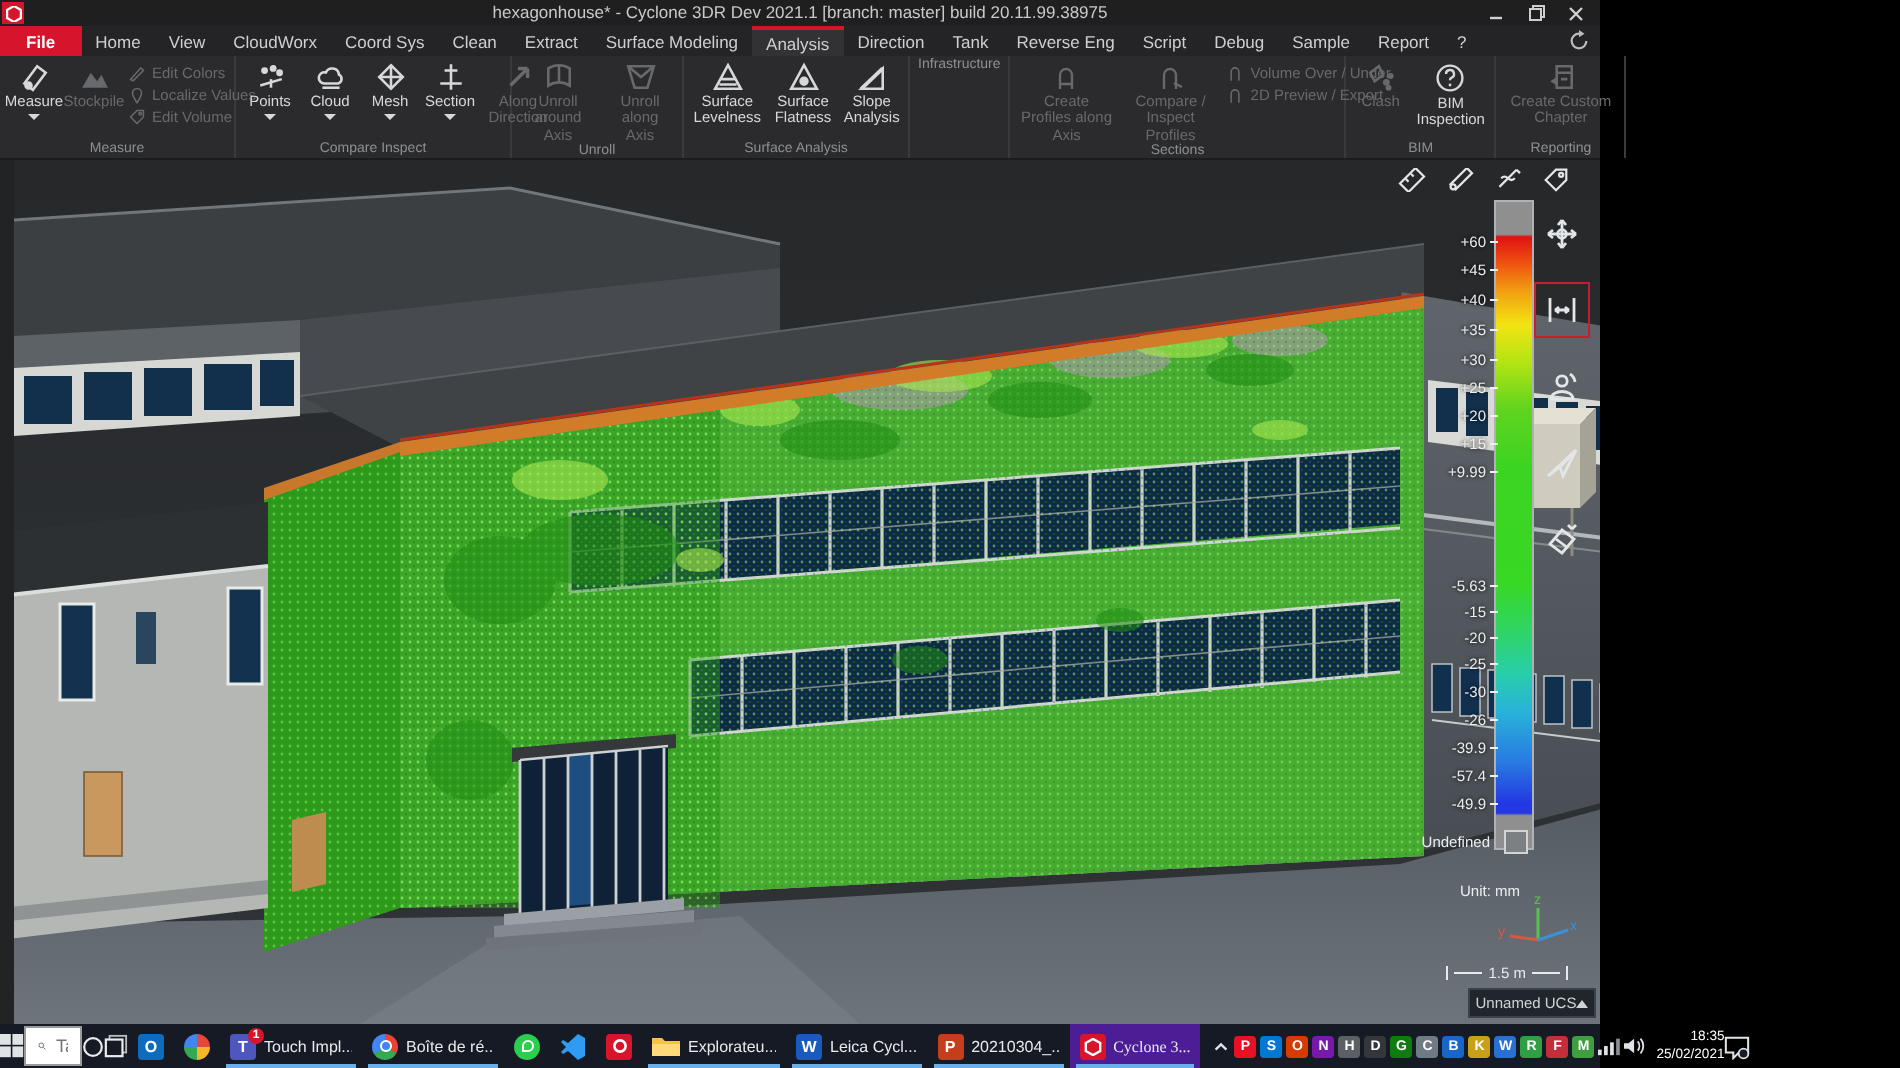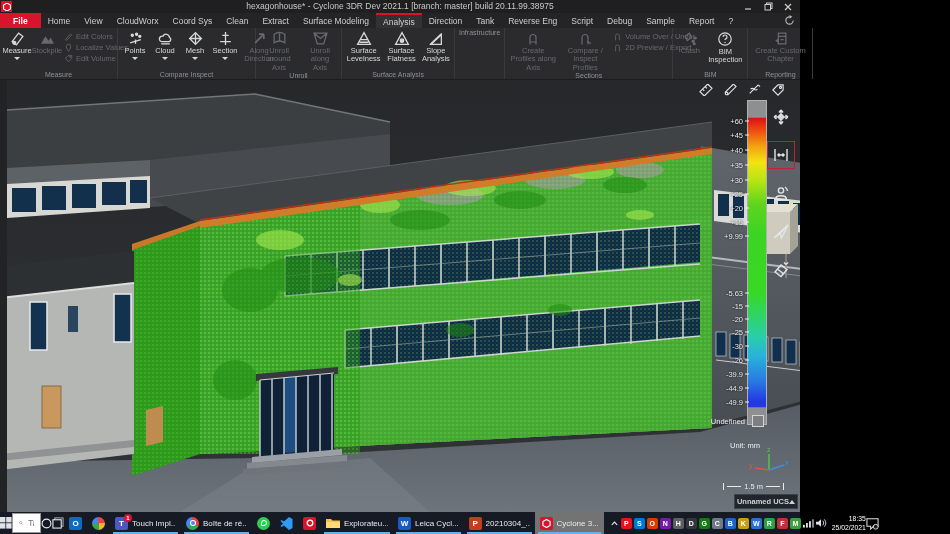--- a/index.html
+++ b/index.html
@@ -56,32 +56,32 @@
   .cb-label { position:absolute; right:51px; transform:translateY(-50%); display:flex; align-items:center; gap:2px; font-size:7.5px; color:#eceef0; text-shadow:0 0 2px #000; }
   .cb-tick { width:4px; height:1px; background:#eceef0; }
   .cb-undef { position:absolute; top:341px; right:55px; transform:translateY(-50%); font-size:7.5px; color:#eceef0; }
   .cb-undef-box { position:absolute; top:335px; right:36px; width:12px; height:12px; background:#7c8083; border:1px solid #d2d4d6; }
   .cb-unit { position:absolute; top:361px; right:40px; font-size:7.5px; color:#eceef0; }
 
   .axis-triad { position:absolute; top:366px; right:10px; }
   .scalebar { position:absolute; top:402px; right:16px; display:flex; align-items:center; gap:3px; font-size:7.5px; color:#e8eaec; }
   .sb-end { width:1px; height:7px; background:#e8eaec; }
   .sb-line { width:14px; height:1px; background:#e8eaec; }
-  .ucs-btn { position:absolute; top:414px; right:2px; width:64px; height:15px; background:#20262c; border:1px solid #3a434b; display:flex; align-items:center; justify-content:center; gap:0; font-size:7.5px; color:#cfd3d6;font-weight:bold; }
+  .ucs-btn { position:absolute; top:414px; right:2px; width:64px; height:15px; background:#20262c; border:1px solid #3a434b; display:flex; align-items:center; justify-content:center; gap:0; font-size:7.5px; color:#cfd3d6; }
   .ucs-caret { width:0; height:0; border-left:3px solid transparent; border-right:3px solid transparent; border-bottom:4px solid #cfd3d6; }
 
   
   .taskbar { height:22px; background:#151a24; display:flex; align-items:center; font-size:8px; }
   .tb-start { width:30px; height:22px; display:flex; align-items:center; justify-content:center; }
   .tb-search { width:258px; height:20px; margin:1px 0; background:#ffffff; border:1px solid #9a9a9a; display:flex; align-items:center; gap:5px; padding:0 6px; }
   .tb-search input { border:none; outline:none; background:transparent; font-size:9px; color:#444; width:100%; font-family:"Liberation Sans", sans-serif; }
   .tb-ico { width:22px; height:22px; display:flex; align-items:center; justify-content:center; }
   .tb-app { position:relative; height:22px; display:flex; align-items:center; gap:4px; padding:0 5px; color:#e8eaec; }
   .tb-app.running::after { content:""; position:absolute; left:3px; right:3px; bottom:0; height:2px; background:#6ab0e8; }
-  .tb-app.active { background:#737373; }
+  .tb-app.active { background:#4c1d95;font-family:Liberation Serif, serif; }
   .tb-app-label { max-width:44px; overflow:hidden; white-space:nowrap; }
   .sq { width:13px; height:13px; border-radius:2px; display:flex; align-items:center; justify-content:center; color:#fff; font-size:8px; font-weight:bold; position:relative; flex:none; }
   .badge { position:absolute; top:-3px; right:-4px; width:8px; height:8px; border-radius:50%; background:#d6152c; color:#fff; font-size:6px; display:flex; align-items:center; justify-content:center; font-weight:bold; }
   .chrome-ico { width:13px; height:13px; border-radius:50%; background:conic-gradient(#ea4335 0 120deg, #34a853 120deg 240deg, #4285f4 240deg 360deg); display:flex; align-items:center; justify-content:center; }
   .chrome-ico .inner { width:6px; height:6px; border-radius:50%; background:#fff; display:flex; align-items:center; justify-content:center; }
   .chrome-ico .core { width:4px; height:4px; border-radius:50%; background:#4285f4; }
   .wa-ico { width:13px; height:13px; border-radius:50%; background:#2bcf4f; display:flex; align-items:center; justify-content:center; }
   .wa-ico .ring { width:6px; height:6px; border:1.5px solid #fff; border-radius:50% 50% 50% 0; }
   .pin-ico { width:13px; height:13px; border-radius:50%; background:conic-gradient(#e8453c 0 90deg, #f7b529 90deg 180deg, #36a852 180deg 270deg, #4285f4 270deg 360deg); }
   .tray { display:flex; align-items:center; gap:2px; margin-left:6px; }
@@ -673,21 +673,21 @@
       </div>
     <div class="cb-label" style="top:280px">
         <span>-26</span>
         <span class="cb-tick"></span>
       </div>
     <div class="cb-label" style="top:294px">
         <span>-39.9</span>
         <span class="cb-tick"></span>
       </div>
     <div class="cb-label" style="top:308px">
-        <span>-44.9</span>
+        <span>-57.4</span>
         <span class="cb-tick"></span>
       </div>
     <div class="cb-label" style="top:322px">
         <span>-49.9</span>
         <span class="cb-tick"></span>
       </div>
     <div class="cb-undef">Undefined</div>
     <div class="cb-undef-box"></div>
     <div class="cb-unit">Unit: mm</div>
 

